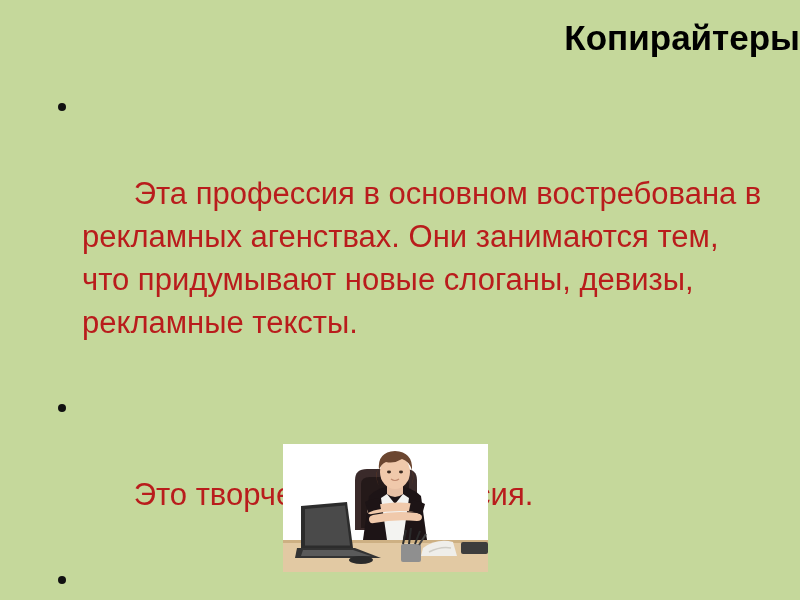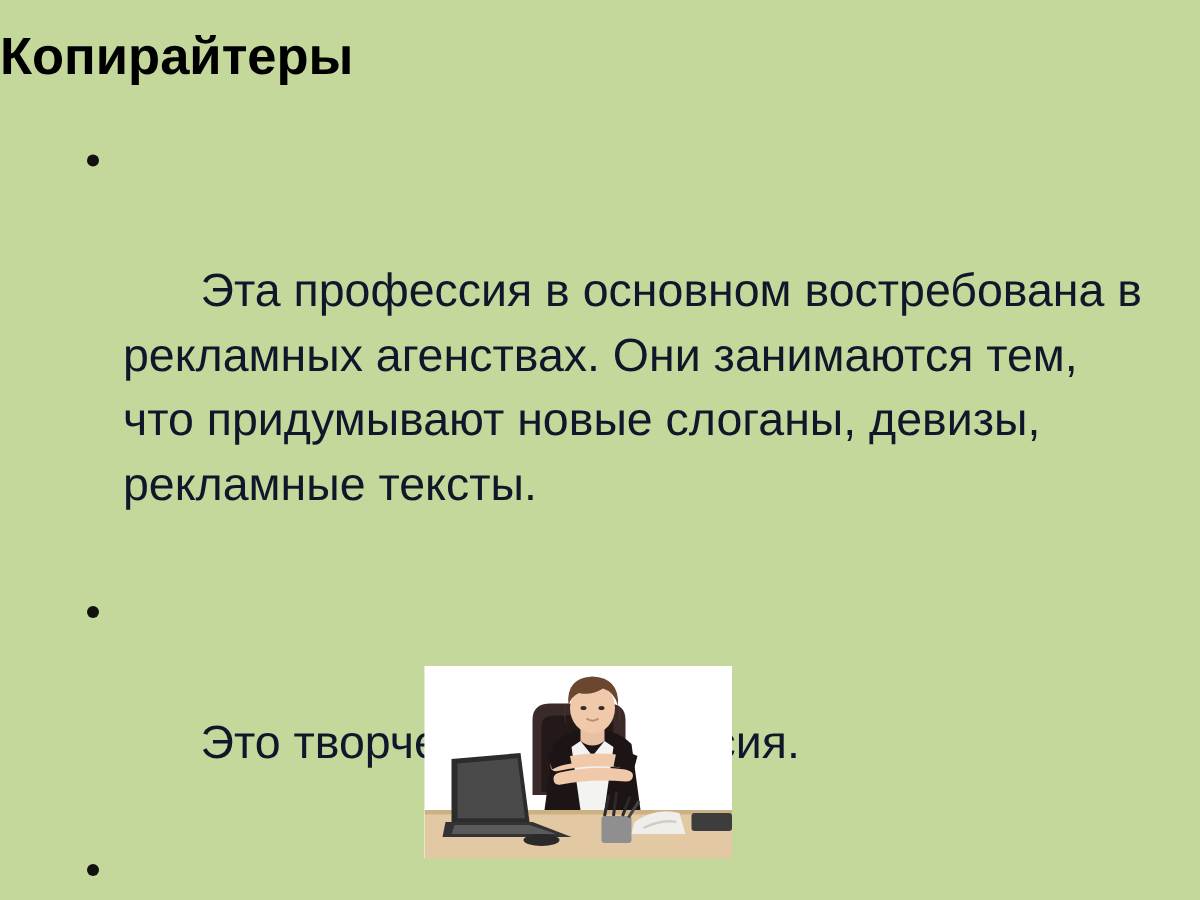--- a/index.html
+++ b/index.html
@@ -18,21 +18,21 @@
     height: 600px;
     background: #c5d89b;
     box-sizing: border-box;
     overflow: hidden;
   }
   .slide-title {
     position: absolute;
     top: 16px;
     left: 0;
     width: 800px;
-    text-align: left;
+    text-align: right;
     font-size: 35px;
     font-weight: bold;
     color: #000000;
     letter-spacing: 0px;
     line-height: 44px;
     white-space: nowrap;
   }
   .body-list {
     position: absolute;
     top: 86px;
@@ -40,21 +40,21 @@
     width: 730px;
     margin: 0;
     padding: 0;
     list-style: none;
   }
   .bullet-item {
     position: relative;
     padding-left: 38px;
     font-size: 31px;
     line-height: 43px;
-    color: #0f172a;
+    color: #b91c1c;
     margin: 0 0 0 0;
     white-space: pre-wrap;
   }
   .bullet-item .dot {
     position: absolute;
     left: 14px;
     top: 17px;
     width: 8px;
     height: 8px;
     background: #111111;

